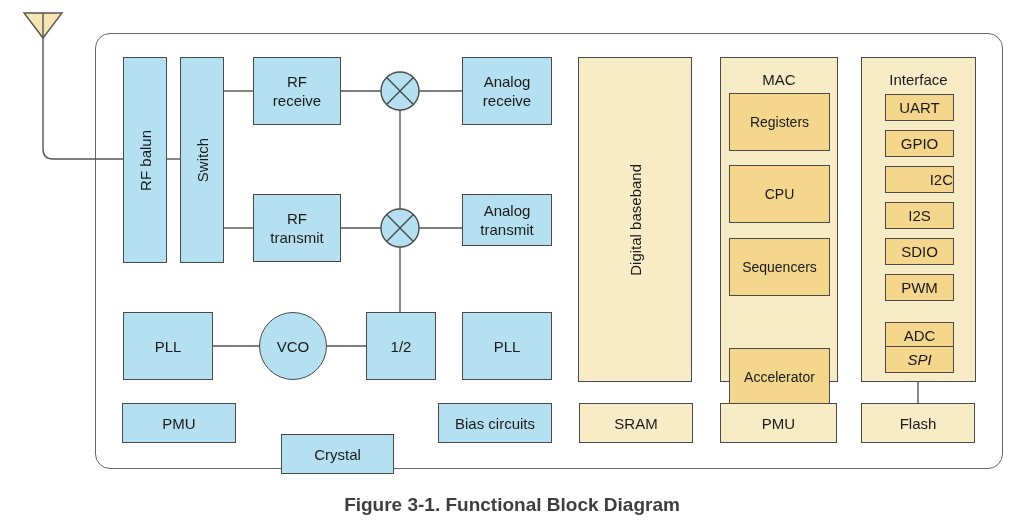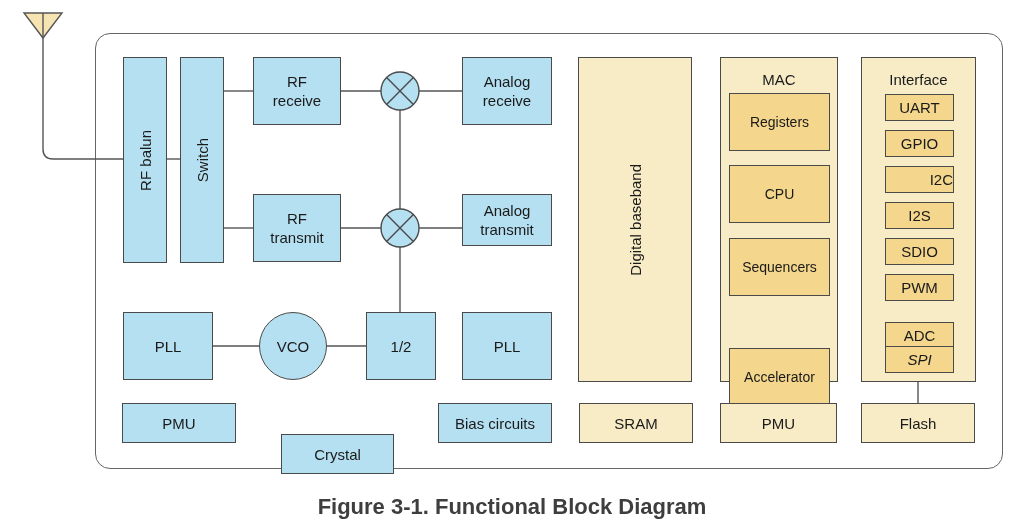--- a/index.html
+++ b/index.html
@@ -49,21 +49,21 @@
   .mac .inner{left:8px;width:101px;height:58px;font-size:14px;}
   .mac-i0{top:35px;} .mac-i1{top:107px;} .mac-i2{top:180px;} .mac-i3{top:250px;margin-top:40px;}
   .iface .inner{left:23px;width:69px;height:27px;font-size:15px;}
   .if-i0{top:36px;} .if-i1{top:72px;} .if-i2{top:108px;justify-content:flex-end;} .if-i3{top:144px;}
   .if-i4{top:180px;text-align:right;} .if-i5{top:216px;} .if-i6{top:264px;} .if-i7{top:288px;font-style:italic;}
   .sram{left:579px;top:403px;width:114px;height:40px;}
   .pmu-right{left:720px;top:403px;width:117px;height:40px;}
   .flash{left:861px;top:403px;width:114px;height:40px;}
   .caption{
     position:absolute;left:0;top:494px;width:100%;text-align:center;z-index:2;
-    font-size:22px;font-weight:bold;color:#3e3e3e;
+    font-size:19px;font-weight:bold;color:#3e3e3e;
   }
 </style>
 </head>
 <body>
 
 <div class="stage">
 
   <svg class="wires" width="1024" height="530" viewBox="0 0 1024 530">
     <g stroke="#555" stroke-width="1.4" fill="none">
       <path d="M43,38 L43,149 Q43,159 53,159 L123,159"></path>

